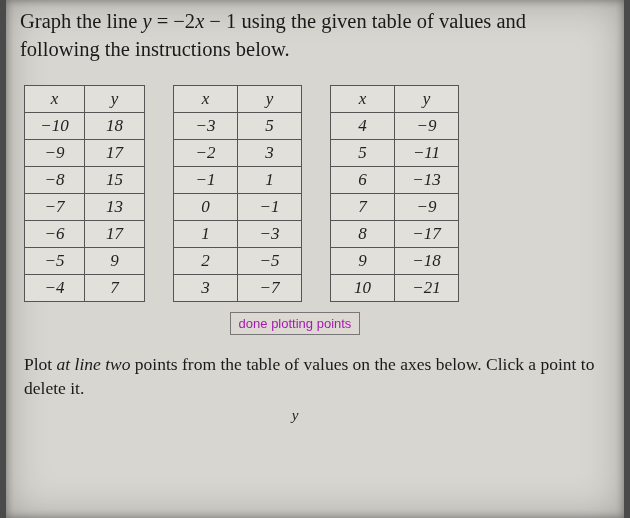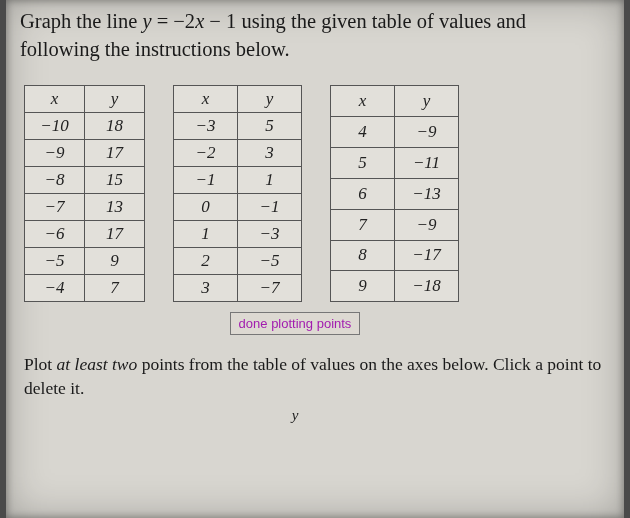--- a/index.html
+++ b/index.html
@@ -193,27 +193,31 @@
             <td>−9</td>
           </tr>
       <tr>
             <td>8</td>
             <td>−17</td>
           </tr>
       <tr>
             <td>9</td>
             <td>−18</td>
           </tr>
+      <tr>
+            <td>10</td>
+            <td>−21</td>
+          </tr>
     </tbody>
       </table>
   </div>
 
   <div class="below-tables">
     <div class="done-btn">done plotting points</div>
   </div>
 
   <div class="instructions">
-    <span>Plot </span><em>at least two</em><span> points from the table of values on the axes below. Click a point to delete it.</span>
+    <span>Plot </span><em>at line two</em><span> points from the table of values on the axes below. Click a point to delete it.</span>
   </div>
 
   <div class="bottom-axis-label">y</div>
 
 </div>
 
 </body></html>

